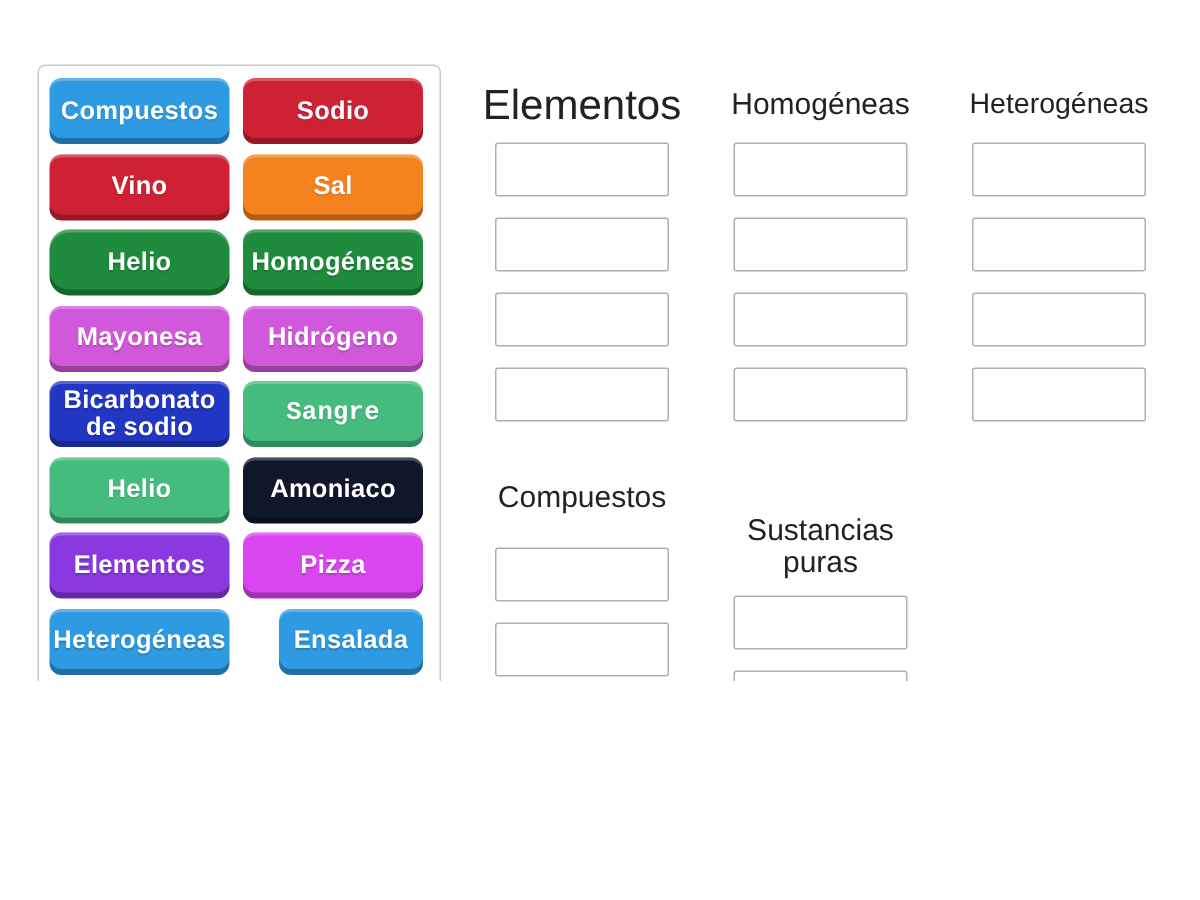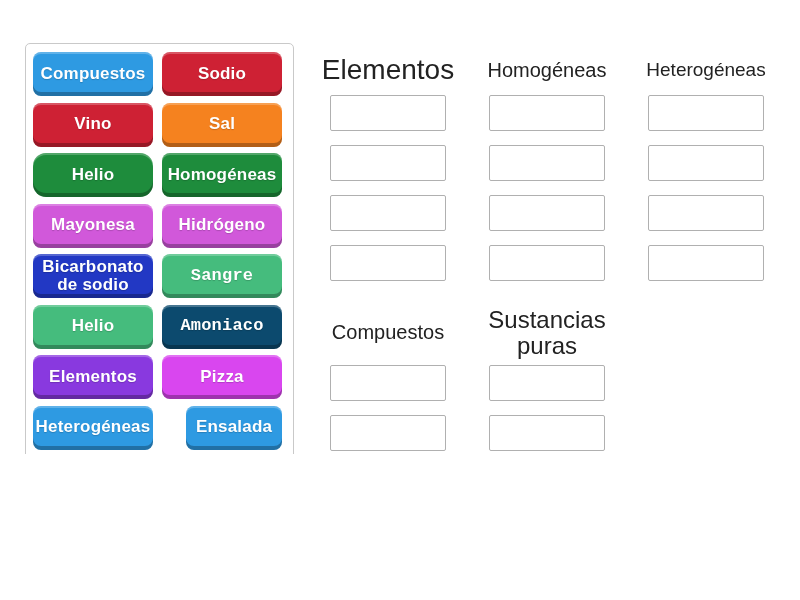--- a/index.html
+++ b/index.html
@@ -98,21 +98,21 @@
         <div class="tile" style="background: rgb(206, 33, 52);">Sodio</div>
         <div class="tile" style="background: rgb(206, 33, 52);">Vino</div>
         <div class="tile" style="background: rgb(245, 130, 31);">Sal</div>
         <div class="tile" style="background: rgb(30, 140, 60); border-radius: 13px;">Helio</div>
         <div class="tile" style="background: rgb(30, 140, 60);">Homogéneas</div>
         <div class="tile" style="background: rgb(209, 88, 218);">Mayonesa</div>
         <div class="tile" style="background: rgb(209, 88, 218);">Hidrógeno</div>
         <div class="tile" style="background: rgb(34, 56, 196);">Bicarbonato de sodio</div>
         <div class="tile" style="background: rgb(69, 188, 125); font-family: Liberation Mono, monospace;">Sangre</div>
         <div class="tile" style="background: rgb(69, 188, 125);">Helio</div>
-        <div class="tile" style="background: #0c4a6e; font-family: Liberation Mono, monospace;">Amoniaco</div>
+        <div class="tile" style="background: #0f172a;">Amoniaco</div>
         <div class="tile" style="background: rgb(137, 57, 223);">Elementos</div>
         <div class="tile" style="background: #d946ef;">Pizza</div>
         <div class="tile" style="background: rgb(46, 154, 226);">Heterogéneas</div>
         <div class="tile" style="background: rgb(46, 154, 226); margin-left: 24px;">Ensalada</div>
         <div class="tile" style="background: rgb(206, 33, 52);">Aceite</div>
       </div>
   </div>
   <div class="groups">
       <div class="group row-top">
         <div class="group-header" style="font-size: 28px;">Elementos</div>
@@ -136,20 +136,20 @@
         <div class="slot"></div>
       </div>
       <div class="group row-bottom">
         <div class="group-header" style="font-size: 20px;">Compuestos</div>
         <div class="slot"></div>
         <div class="slot"></div>
         <div class="slot"></div>
         <div class="slot"></div>
       </div>
       <div class="group row-bottom">
-        <div class="group-header" style="font-size: 24px;">Sustancias puras</div>
+        <div class="group-header" style="font-size: 20px; margin-top: 32px;">Sustancias puras</div>
         <div class="slot"></div>
         <div class="slot"></div>
         <div class="slot"></div>
         <div class="slot"></div>
       </div>
     </div>
 </div>
 
 </body></html>

